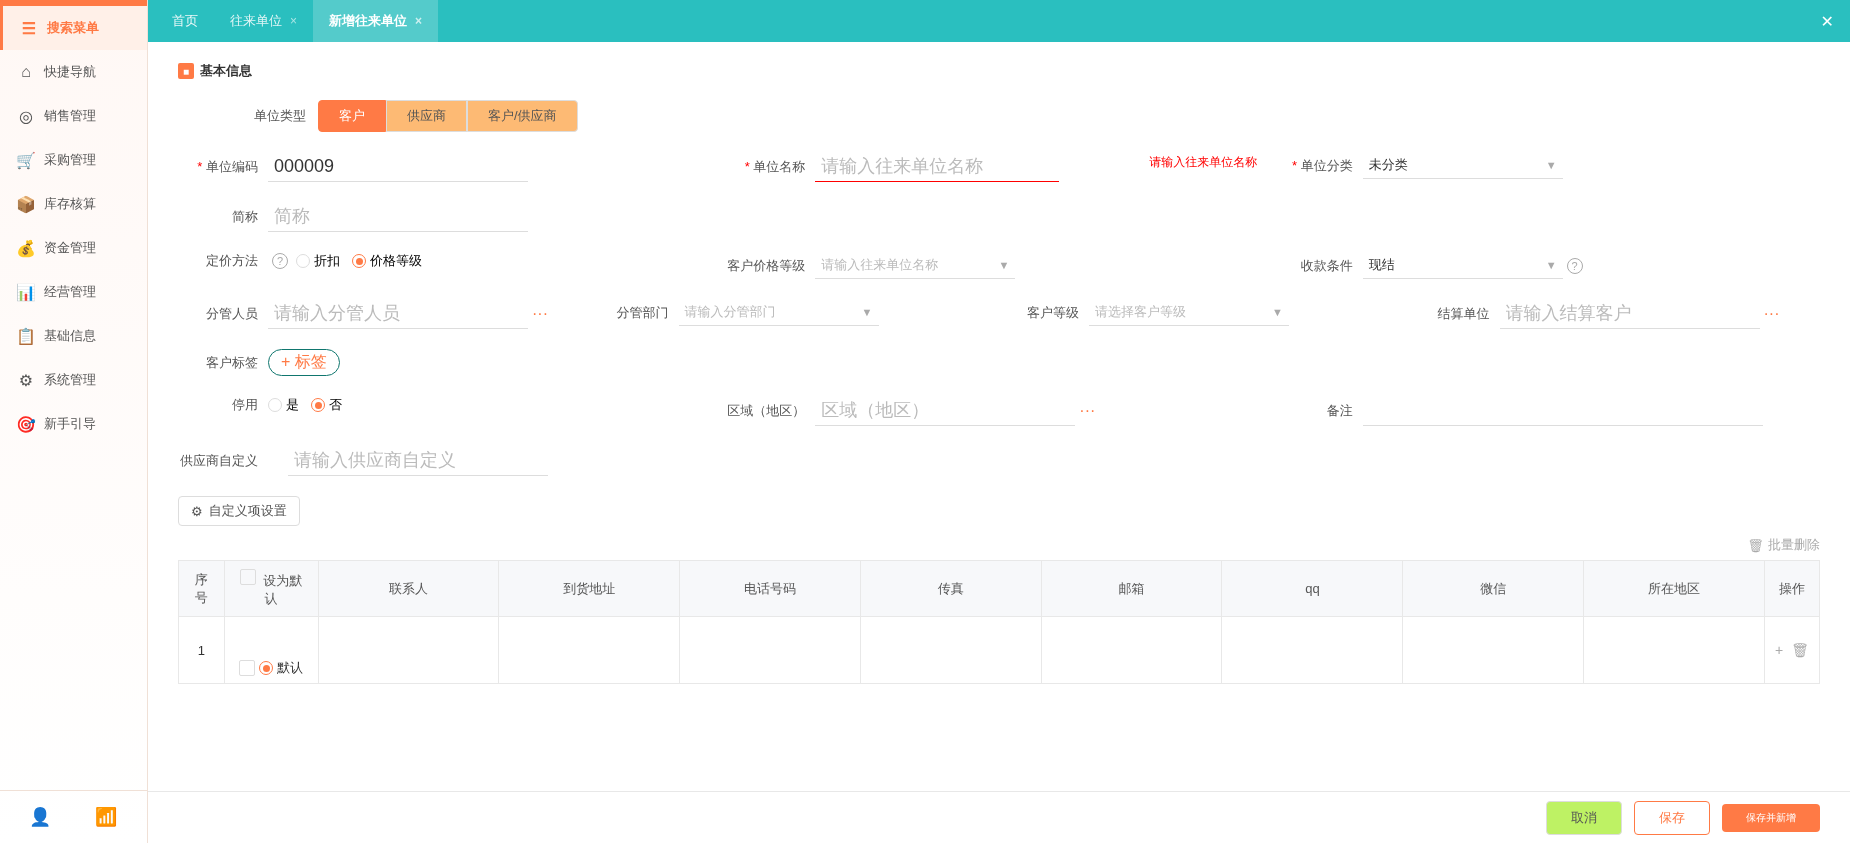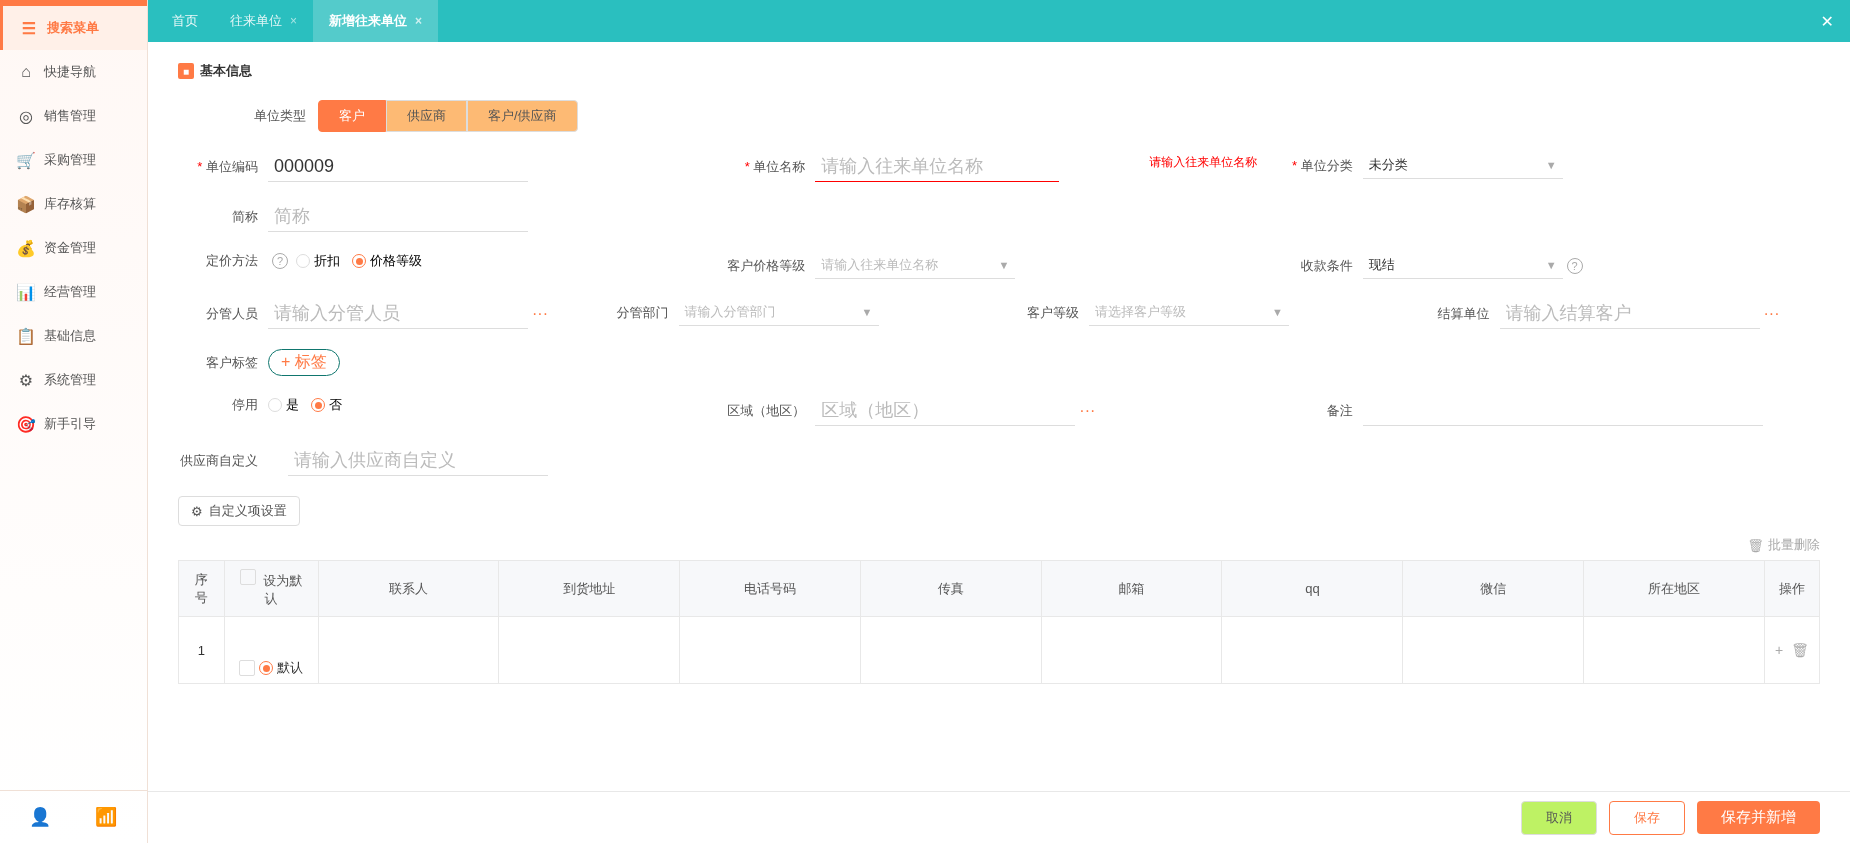--- a/index.html
+++ b/index.html
@@ -329,21 +329,21 @@
       color: #ff7a45;
       font-size: 13px;
     }
     .btn-save-new {
       padding: 7px 24px;
       border: none;
       background: #ff7a45;
       border-radius: 4px;
       cursor: pointer;
       color: #fff;
-      font-size: 15px;
+      font-size: 10px;
     }
 
     
     .custom-settings-btn {
       display: flex; align-items: center; gap: 6px;
       border: 1px solid #ddd;
       border-radius: 4px;
       padding: 5px 12px;
       cursor: pointer;
       color: #555;

